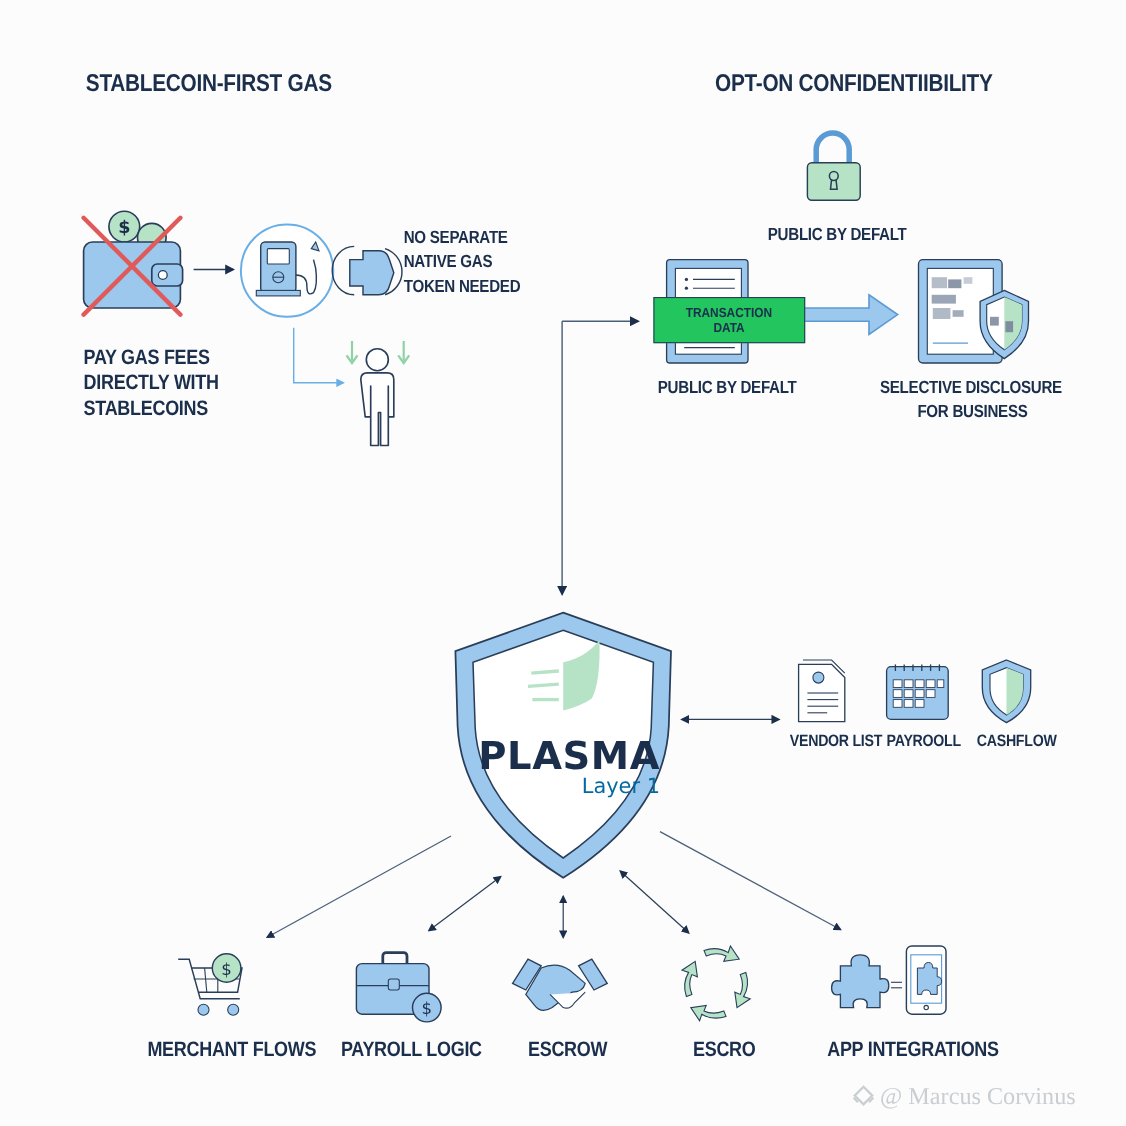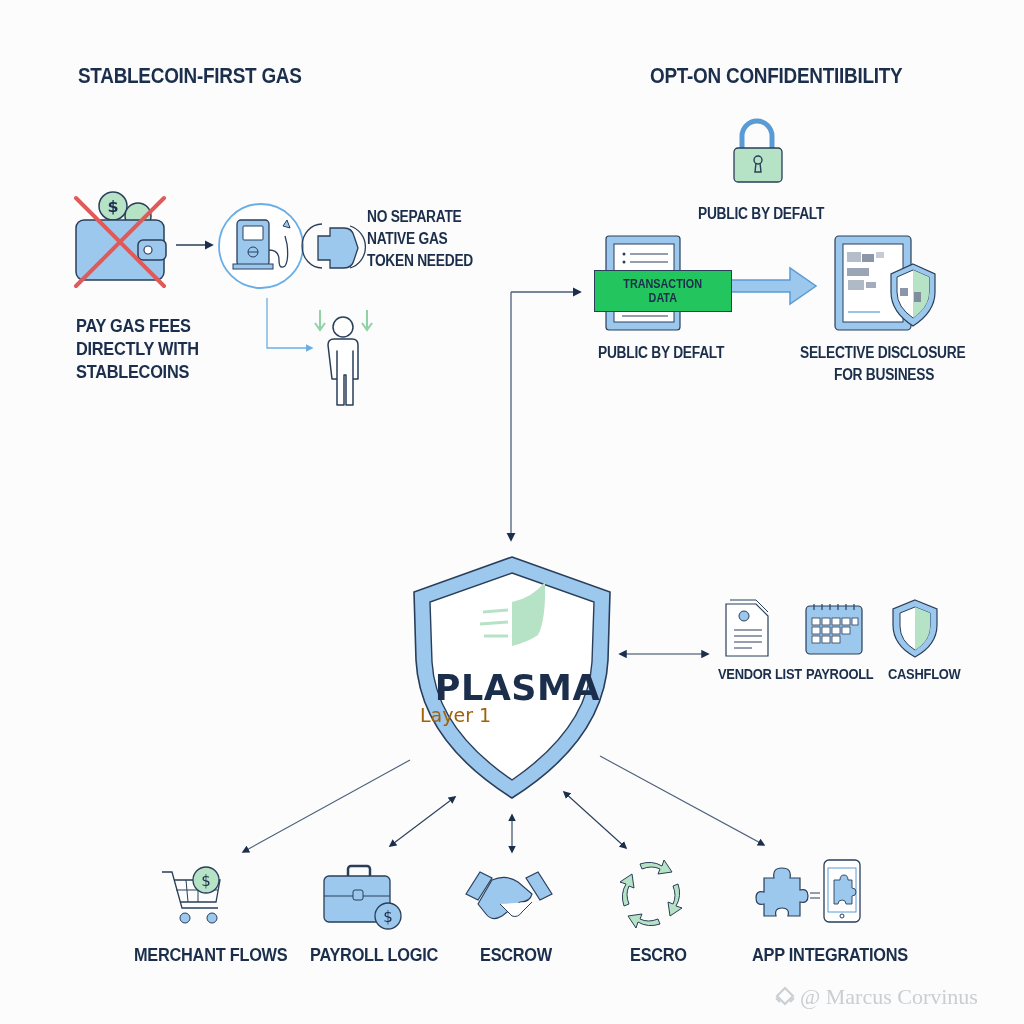--- a/index.html
+++ b/index.html
@@ -21,22 +21,22 @@
     .t16 { font-size: 16px; }
     .t15 { font-size: 15px; }
     svg.layer { position: absolute; left: 0; top: 0; }
     .watermark {
       position: absolute; left: 770px; top: 984px;
       font-family: Liberation Serif, serif; font-size: 22px; color: #c9ced3;
       white-space: nowrap;
     }
     .shield-title { position: absolute; left: 420px; top: 668px; width: 180px; text-align: right;
       font-family: "DejaVu Sans", sans-serif; font-weight: bold; font-size: 35px; color: #1b2e4b; letter-spacing: 0.5px; }
-    .shield-sub { position: absolute; left: 420px; top: 704px; width: 180px; text-align: left;
-      font-family: "DejaVu Sans", sans-serif; font-size: 19px; color: #a16207; }
+    .shield-sub { position: absolute; left: 420px; top: 704px; width: 180px; text-align: right;
+      font-family: "DejaVu Sans", sans-serif; font-size: 19px; color: #0369a1; }
     .doc-label { position: absolute; left: 594px; top: 270px; width: 136px; height: 40px; background:#22c55e; border:1.5px solid #2a3e5a;
       display:flex; flex-direction:column; align-items:center; justify-content:center; }
     .doc-label span { font-family: "Liberation Sans", sans-serif; font-weight:bold; font-size: 12px; color:#1b2e4b; line-height: 14px; transform: scaleX(0.9); }
   </style>
 </head>
 <body>
 
 <svg class="layer" width="1024" height="1024" viewBox="0 0 1024 1024">
   <defs>
     <marker id="ah" viewBox="0 0 10 10" refX="8" refY="5" markerWidth="7" markerHeight="7" orient="auto-start-reverse">

